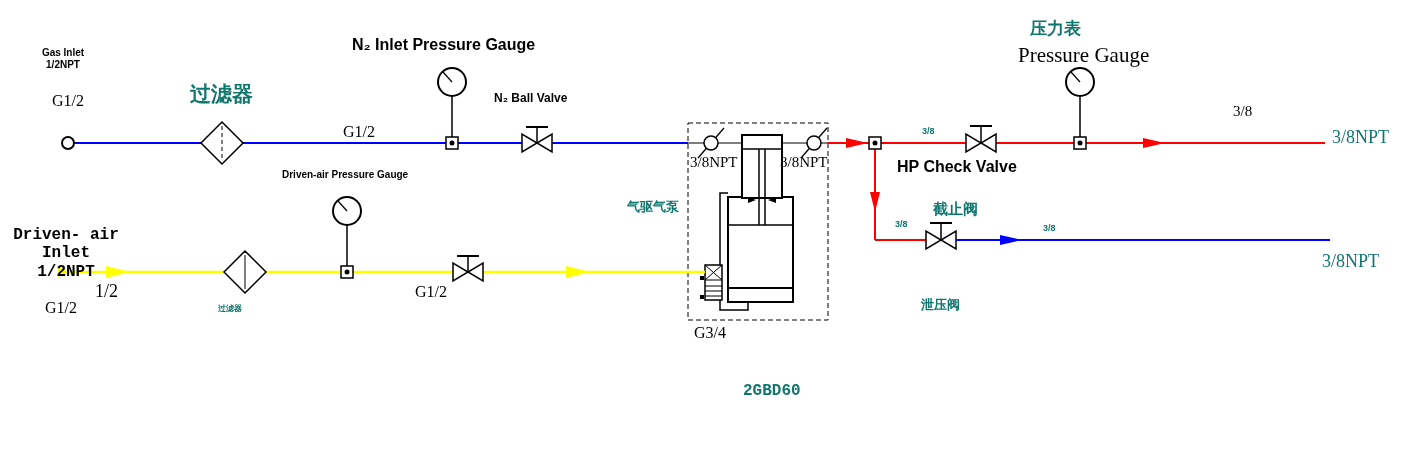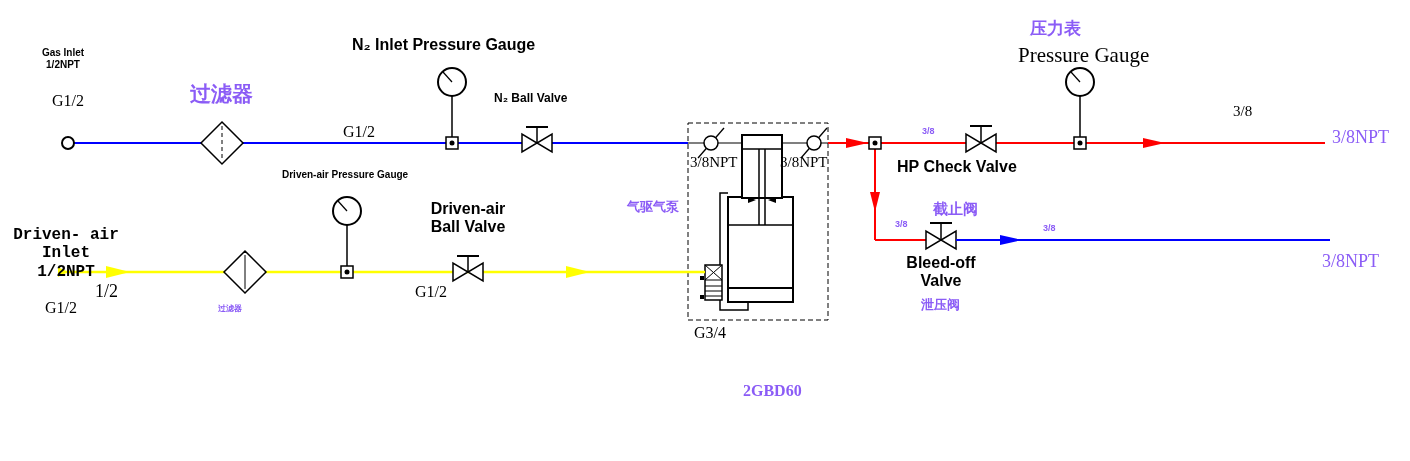--- a/index.html
+++ b/index.html
@@ -5,21 +5,21 @@
   html,body{margin:0;padding:0;background:#ffffff;}
   #canvas{
     position:relative;width:1410px;height:461px;background:#ffffff;overflow:hidden;
     font-family:"Liberation Sans",sans-serif;
   }
   #diagram-svg{position:absolute;left:0;top:0;}
   .lbl{position:absolute;white-space:nowrap;color:#000;}
   .ml{white-space:pre-line;text-align:center;line-height:1.15;}
   .bold{font-weight:bold;font-family:"Liberation Sans",sans-serif;}
   .serif{font-family:"Liberation Serif",serif;}
-  .green{color:#8b5cf6;}
+  .green{color:#0f766e;}
 </style>
 </head>
 <body>
 
 <div id="canvas">
 
   <svg id="diagram-svg" width="1410" height="461" viewBox="0 0 1410 461">
 
     <g>
       <line x1="74" y1="143" x2="688" y2="143" stroke="#0000ff" stroke-width="2"></line>
@@ -161,40 +161,36 @@
   <div class="lbl serif" style="left:52px;top:92px;font-size:16px;">G1/2</div>
   <div class="lbl bold green" style="left:190px;top:80px;font-size:21px;">过滤器</div>
   <div class="lbl bold" style="left:352px;top:36px;font-size:16px;">N₂ Inlet Pressure Gauge</div>
   <div class="lbl serif" style="left:343px;top:123px;font-size:16px;">G1/2</div>
   <div class="lbl bold" style="left:494px;top:91px;font-size:12px;">N₂ Ball Valve</div>
 
   <div class="lbl serif" style="left:690px;top:154px;font-size:15px;">3/8NPT</div>
   <div class="lbl serif" style="left:780px;top:154px;font-size:15px;">3/8NPT</div>
   <div class="lbl bold green" style="left:627px;top:198px;font-size:13px;">气驱气泵</div>
   <div class="lbl serif" style="left:694px;top:324px;font-size:16px;">G3/4</div>
-  <div class="lbl serif bold green" style="left:743px;top:382px;font-size:16px;">2GBD60</div>
+  <div class="lbl serif bold green" style="left:743px;top:382px;font-size:16px;font-family:Liberation Mono, monospace;">2GBD60</div>
 
   <div class="lbl bold ml" style="left:0px;top:226px;width:132px;font-size:16px;font-family:Liberation Mono, monospace;">Driven- air Inlet
 1/2NPT</div>
   <div class="lbl serif" style="left:95px;top:281px;font-size:18px;">1/2</div>
   <div class="lbl serif" style="left:45px;top:299px;font-size:16px;">G1/2</div>
   <div class="lbl bold green" style="left:218px;top:303px;font-size:8px;">过滤器</div>
   <div class="lbl bold" style="left:282px;top:169px;font-size:10px;">Driven-air Pressure Gauge</div>
-  <div class="lbl bold ml" style="left:425px;top:200px;width:86px;font-size:16px;">Driven-air
-Ball Valve</div>
   <div class="lbl serif" style="left:415px;top:283px;font-size:16px;">G1/2</div>
 
   <div class="lbl bold green" style="left:922px;top:126px;font-size:9px;">3/8</div>
   <div class="lbl bold" style="left:897px;top:158px;font-size:16px;">HP Check Valve</div>
   <div class="lbl bold green" style="left:933px;top:175px;font-size:15px;margin-top:25px;">截止阀</div>
   <div class="lbl bold green" style="left:1030px;top:17px;font-size:17px;">压力表</div>
   <div class="lbl serif" style="left:1004px;top:43px;font-size:21px;margin-left:14px;">Pressure Gauge</div>
   <div class="lbl serif" style="left:1233px;top:103px;font-size:15px;">3/8</div>
   <div class="lbl serif green" style="left:1332px;top:127px;font-size:18px;">3/8NPT</div>
 
   <div class="lbl bold green" style="left:895px;top:219px;font-size:9px;">3/8</div>
-  <div class="lbl bold ml" style="left:901px;top:254px;width:80px;font-size:16px;">Bleed-off
-Valve</div>
   <div class="lbl bold green" style="left:921px;top:296px;font-size:13px;">泄压阀</div>
   <div class="lbl bold green" style="left:1043px;top:223px;font-size:9px;">3/8</div>
   <div class="lbl serif green" style="left:1322px;top:251px;font-size:18px;">3/8NPT</div>
 
 </div>
 
 </body></html>

